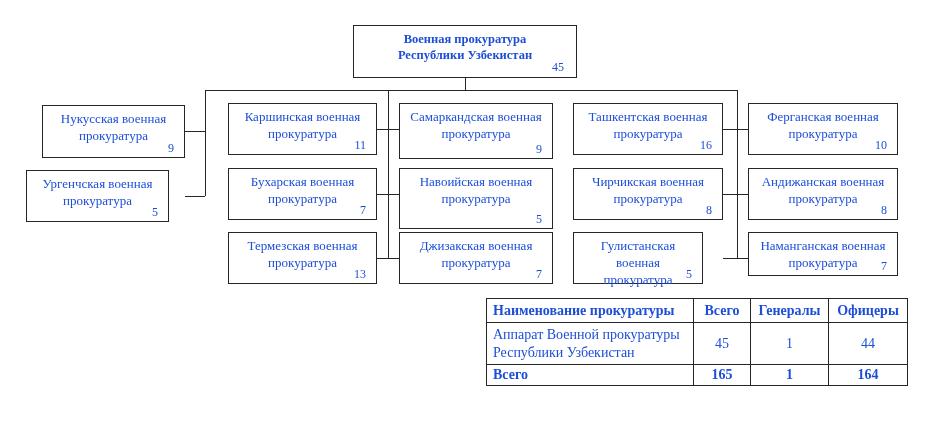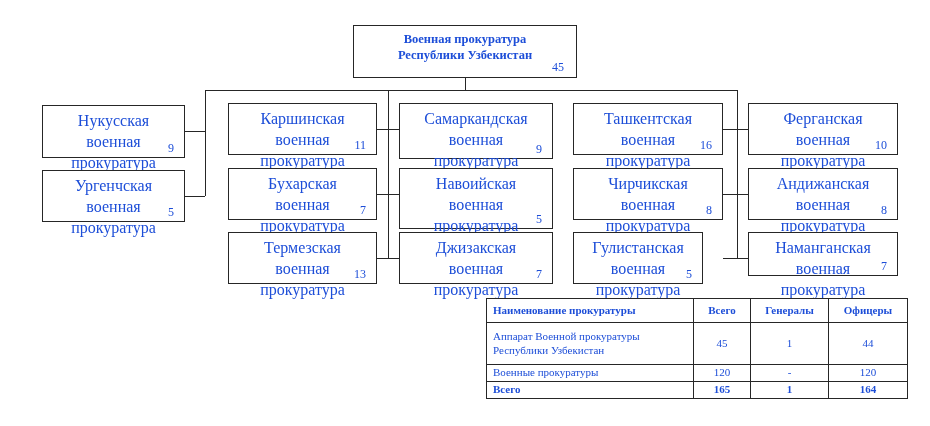--- a/index.html
+++ b/index.html
@@ -1,31 +1,31 @@
 <!DOCTYPE html>
 <html><head>
 <meta charset="utf-8">
 <style>
   html,body{margin:0;padding:0;background:#ffffff;}
   #page{position:relative;width:930px;height:426px;background:#ffffff;
         font-family:"Liberation Serif","DejaVu Serif",serif;color:#1d4ed8;overflow:hidden;padding-left:36px;}
 
   
   .obox{position:absolute;border:1px solid #262626;background:#ffffff;box-sizing:border-box;}
-  .obox-name{padding:5px 10px 0;text-align:center;font-size:16px;line-height:1.3;}
+  .obox-name{padding:5px 10px 0;text-align:center;font-size:13px;line-height:1.3;}
   .obox-count{position:absolute;right:10px;bottom:1px;font-size:12px;}
   .obox.root .obox-name{font-weight:bold;font-size:12.5px;padding:5px 28px 0;}
   .obox.root .obox-count{right:12px;bottom:2px;}
 
   
   .cline{position:absolute;background:#262626;}
 
   
   .stats{position:absolute;left:486px;top:298px;border-collapse:collapse;table-layout:fixed;
-         font-size:11px;line-height:1.25;}
+         font-size:14px;line-height:1.25;}
   .stats th,.stats td{border:1px solid #262626;padding:2px 6px;box-sizing:border-box;}
   .stats th{font-weight:bold;}
   .stats .cell-name{text-align:left;}
   .stats .cell-num{text-align:center;}
   .stats tr.total td{font-weight:bold;}
   .stats tr.hdr th{height:24px;}
   .stats tr.r1 td{height:42px;}
   .stats tr.r2 td,.stats tr.r3 td{height:17px;padding-top:1px;padding-bottom:1px;}
 </style>
 </head>
@@ -49,21 +49,21 @@
   <div class="cline" style="left:377px;top:194px;width:22px;height:1px"></div>
   <div class="cline" style="left:377px;top:258px;width:22px;height:1px"></div>
   <div class="cline" style="left:723px;top:129px;width:25px;height:1px"></div>
   <div class="cline" style="left:723px;top:194px;width:25px;height:1px"></div>
   <div class="cline" style="left:723px;top:258px;width:25px;height:1px"></div>
 
   <div class="obox" style="left:42px;top:105px;width:143px;height:53px">
     <div class="obox-name">Нукусская военная прокуратура</div>
     <div class="obox-count">9</div>
   </div>
-  <div class="obox" style="left:42px;top:170px;width:143px;height:52px">
+  <div class="obox" style="left:26px;top:170px;width:143px;height:52px">
     <div class="obox-name">Ургенчская военная прокуратура</div>
     <div class="obox-count">5</div>
   </div>
 
   <div class="obox" style="left:228px;top:103px;width:149px;height:52px">
     <div class="obox-name">Каршинская военная прокуратура</div>
     <div class="obox-count">11</div>
   </div>
   <div class="obox" style="left:228px;top:168px;width:149px;height:52px">
     <div class="obox-name">Бухарская военная прокуратура</div>
@@ -126,26 +126,20 @@
       <th class="cell-num">Всего</th>
       <th class="cell-num">Генералы</th>
       <th class="cell-num">Офицеры</th>
     </tr>
     <tr class="r1">
       <td class="cell-name">Аппарат Военной прокуратуры Республики Узбекистан</td>
       <td class="cell-num">45</td>
       <td class="cell-num">1</td>
       <td class="cell-num">44</td>
     </tr>
-    <tr class="r2">
-      <td class="cell-name">Военные прокуратуры</td>
-      <td class="cell-num">120</td>
-      <td class="cell-num">-</td>
-      <td class="cell-num">120</td>
-    </tr>
     <tr class="r3 total">
       <td class="cell-name">Всего</td>
       <td class="cell-num">165</td>
       <td class="cell-num">1</td>
       <td class="cell-num">164</td>
     </tr>
   </tbody>
     </table>
 
 </div>

